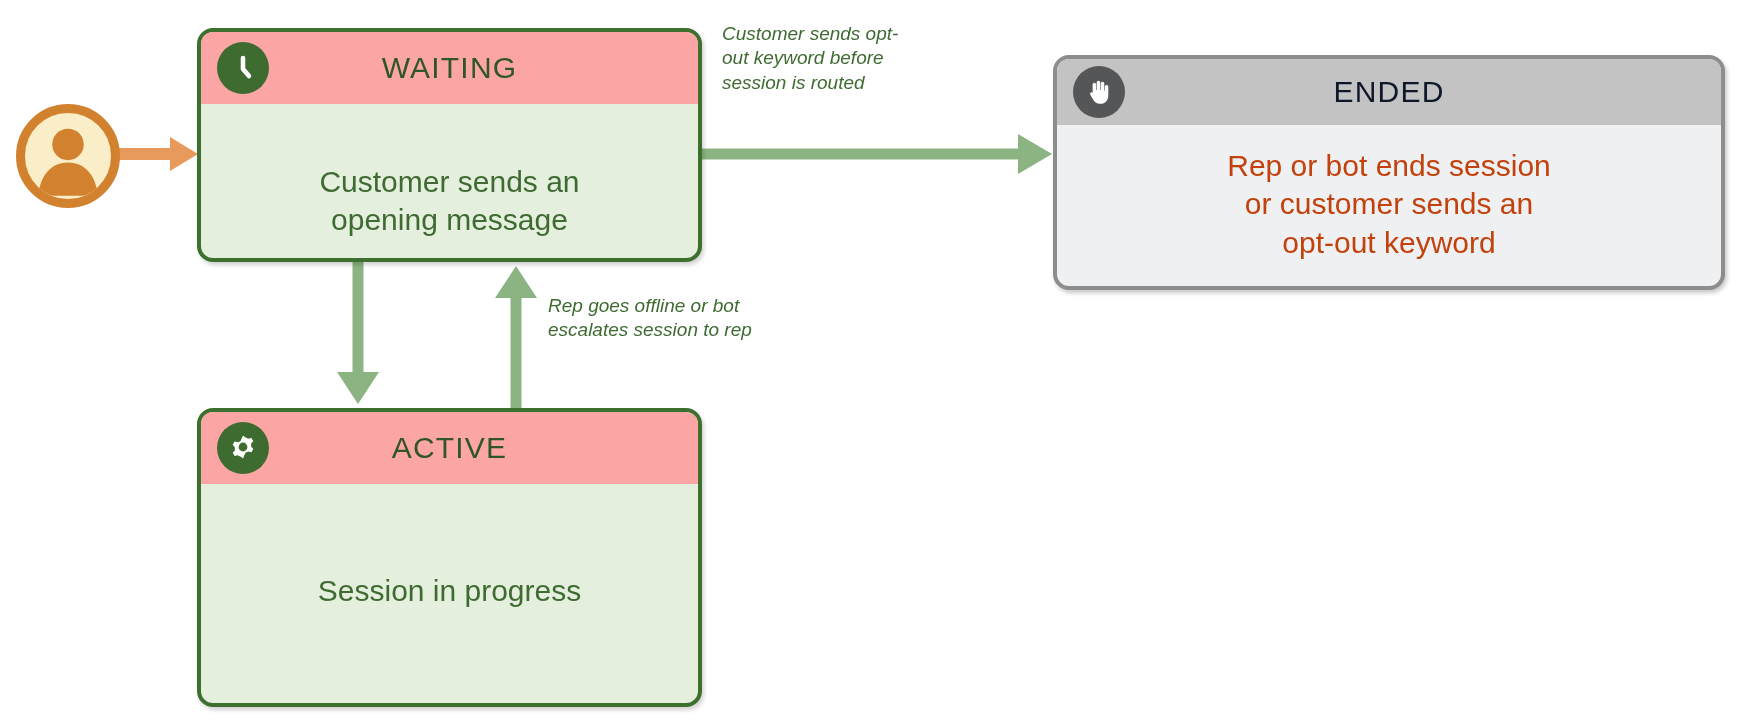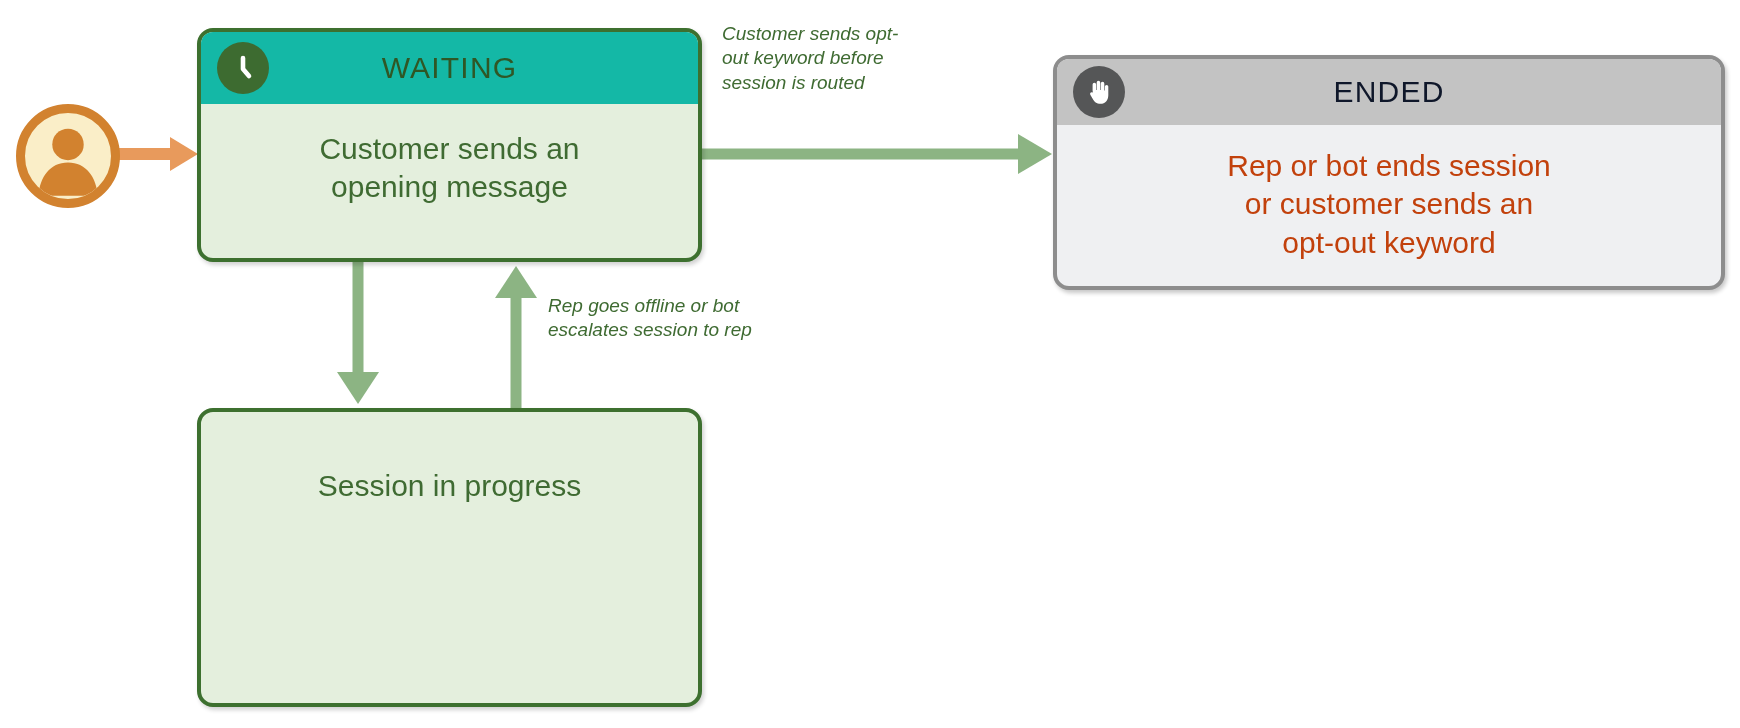--- a/index.html
+++ b/index.html
@@ -37,21 +37,21 @@
     background: #eff0f2;
     box-shadow: 2px 3px 4px rgba(0,0,0,0.22);
   }
   .state-header {
     position: relative;
     flex: 0 0 auto;
     display: flex;
     align-items: center;
     justify-content: center;
   }
-  .state-header.green { background: #14b8a6; }
+  .state-header.green { background: #fca5a5; }
   .state-header.gray  { background: #c3c3c3; }
 
   .state-title {
     font-size: 30px;
     letter-spacing: 1.2px;
     font-weight: 400;
   }
   .state-title.green { color: #2f5725; }
   .state-title.gray  { color: #0f172a; }
 
@@ -61,21 +61,21 @@
     align-items: flex-start;
     justify-content: center;
     text-align: center;
     padding-top: 26px;
   }
   .state-body-text {
     font-size: 30px;
     line-height: 1.28;
     white-space: pre-line;
   }
-  .state-body-text.green { color: #3f6b32; }
+  .state-body-text.green { color: #3f6b32; margin-top: 33px; }
   .state-body-text.gray  { color: #c2410c; }
 
   
   .badge {
     position: absolute;
     left: 16px;
     top: 50%;
     transform: translateY(-50%);
     width: 52px;
     height: 52px;
@@ -166,20 +166,32 @@
       </div>
       <div class="state-title green">WAITING</div>
     </div>
     <div class="state-body">
       <div class="state-body-text green">Customer sends an
 opening message</div>
     </div>
   </div>
 
   <div class="state-box green" style="left:197px; top:408px; width:505px; height:299px;">
+    <div class="state-header green" style="height:72px;">
+      <div class="badge green">
+        <svg width="34" height="34" viewBox="0 0 34 34">
+          <path fill="#ffffff" d="M17 4.5 l2.6 2.1 a10.8 10.8 0 0 1 2.6 1.1 l3.2-0.8 1.9 3.3 -2.2 2.4
+                 a10.8 10.8 0 0 1 0 3 l2.2 2.4 -1.9 3.3 -3.2-0.8 a10.8 10.8 0 0 1-2.6 1.1 L17 27.5
+                 l-2.6-2.1 a10.8 10.8 0 0 1-2.6-1.1 l-3.2 0.8 -1.9-3.3 2.2-2.4 a10.8 10.8 0 0 1 0-3
+                 L6.7 13.8 l1.9-3.3 3.2 0.8 a10.8 10.8 0 0 1 2.6-1.1 Z"></path>
+          <circle cx="17" cy="16" r="4.4" fill="#3d6b30"></circle>
+        </svg>
+      </div>
+      <div class="state-title green">ACTIVE</div>
+    </div>
     <div class="state-body" style="padding-top:55px;">
       <div class="state-body-text green">Session in progress</div>
     </div>
   </div>
 
   <div class="state-box gray" style="left:1053px; top:55px; width:672px; height:235px;">
     <div class="state-header gray" style="height:66px;">
       <div class="badge gray">
         <svg width="32" height="32" viewBox="0 0 32 32">
           <path fill="#ffffff" d="M9.6 14.5 V8.4 a1.75 1.75 0 0 1 3.5 0 V14 h0.6 V6.6

